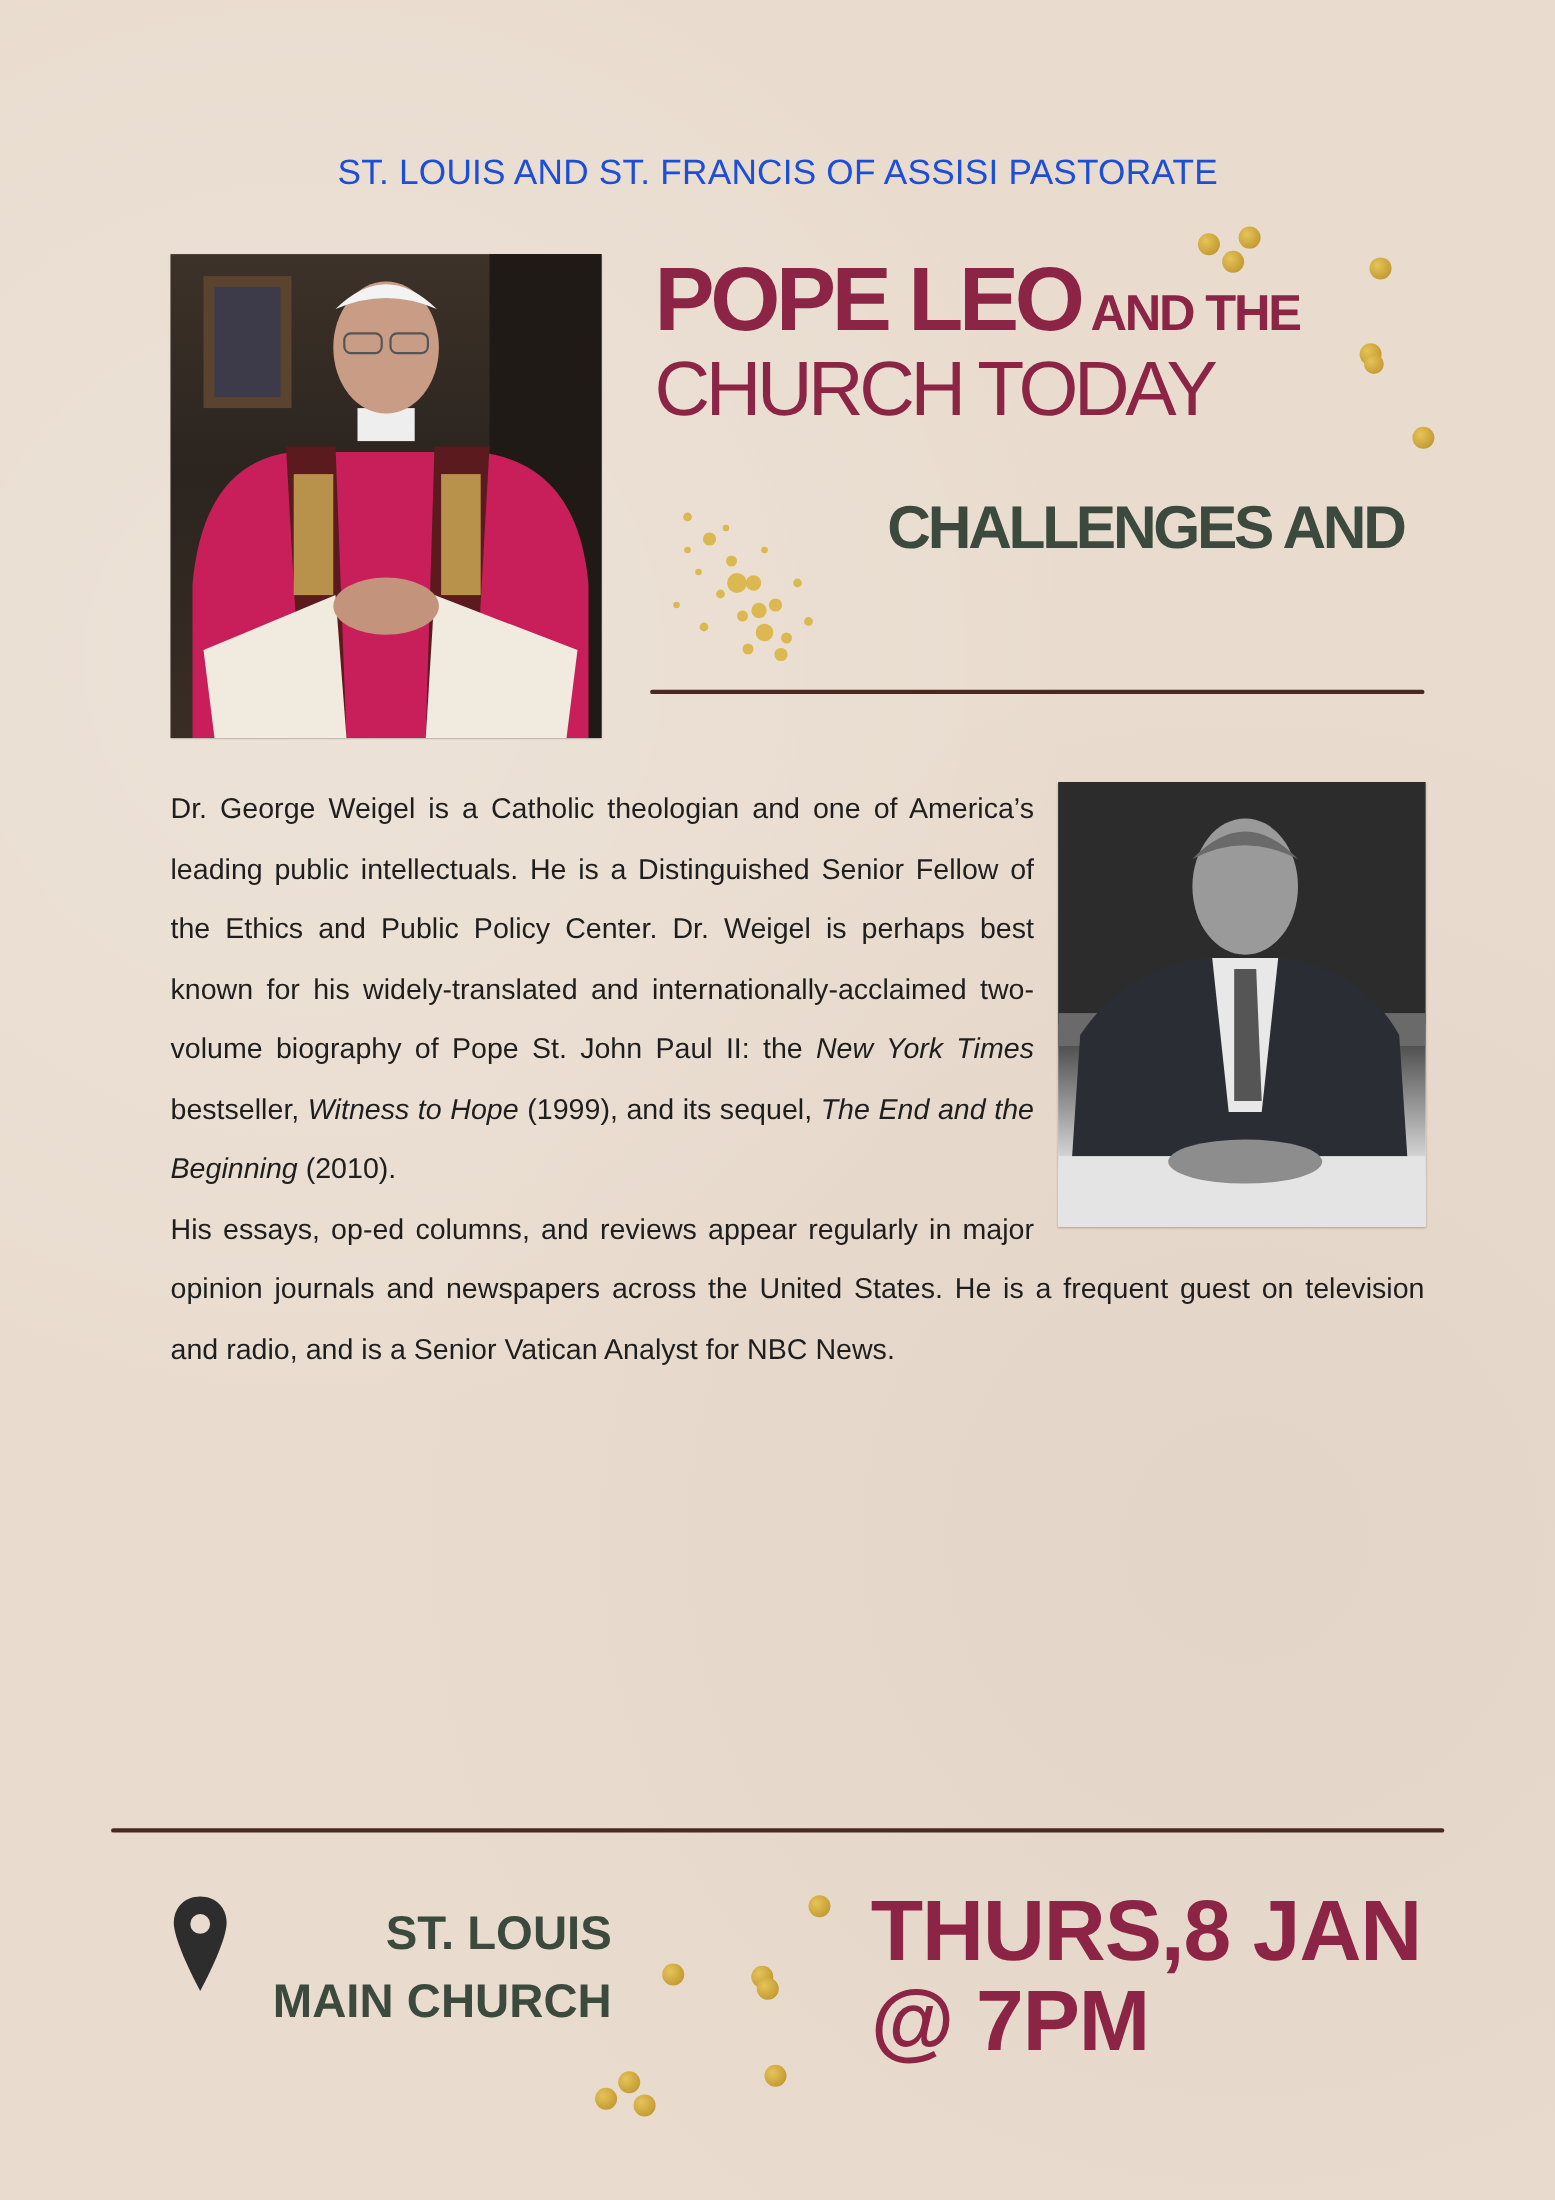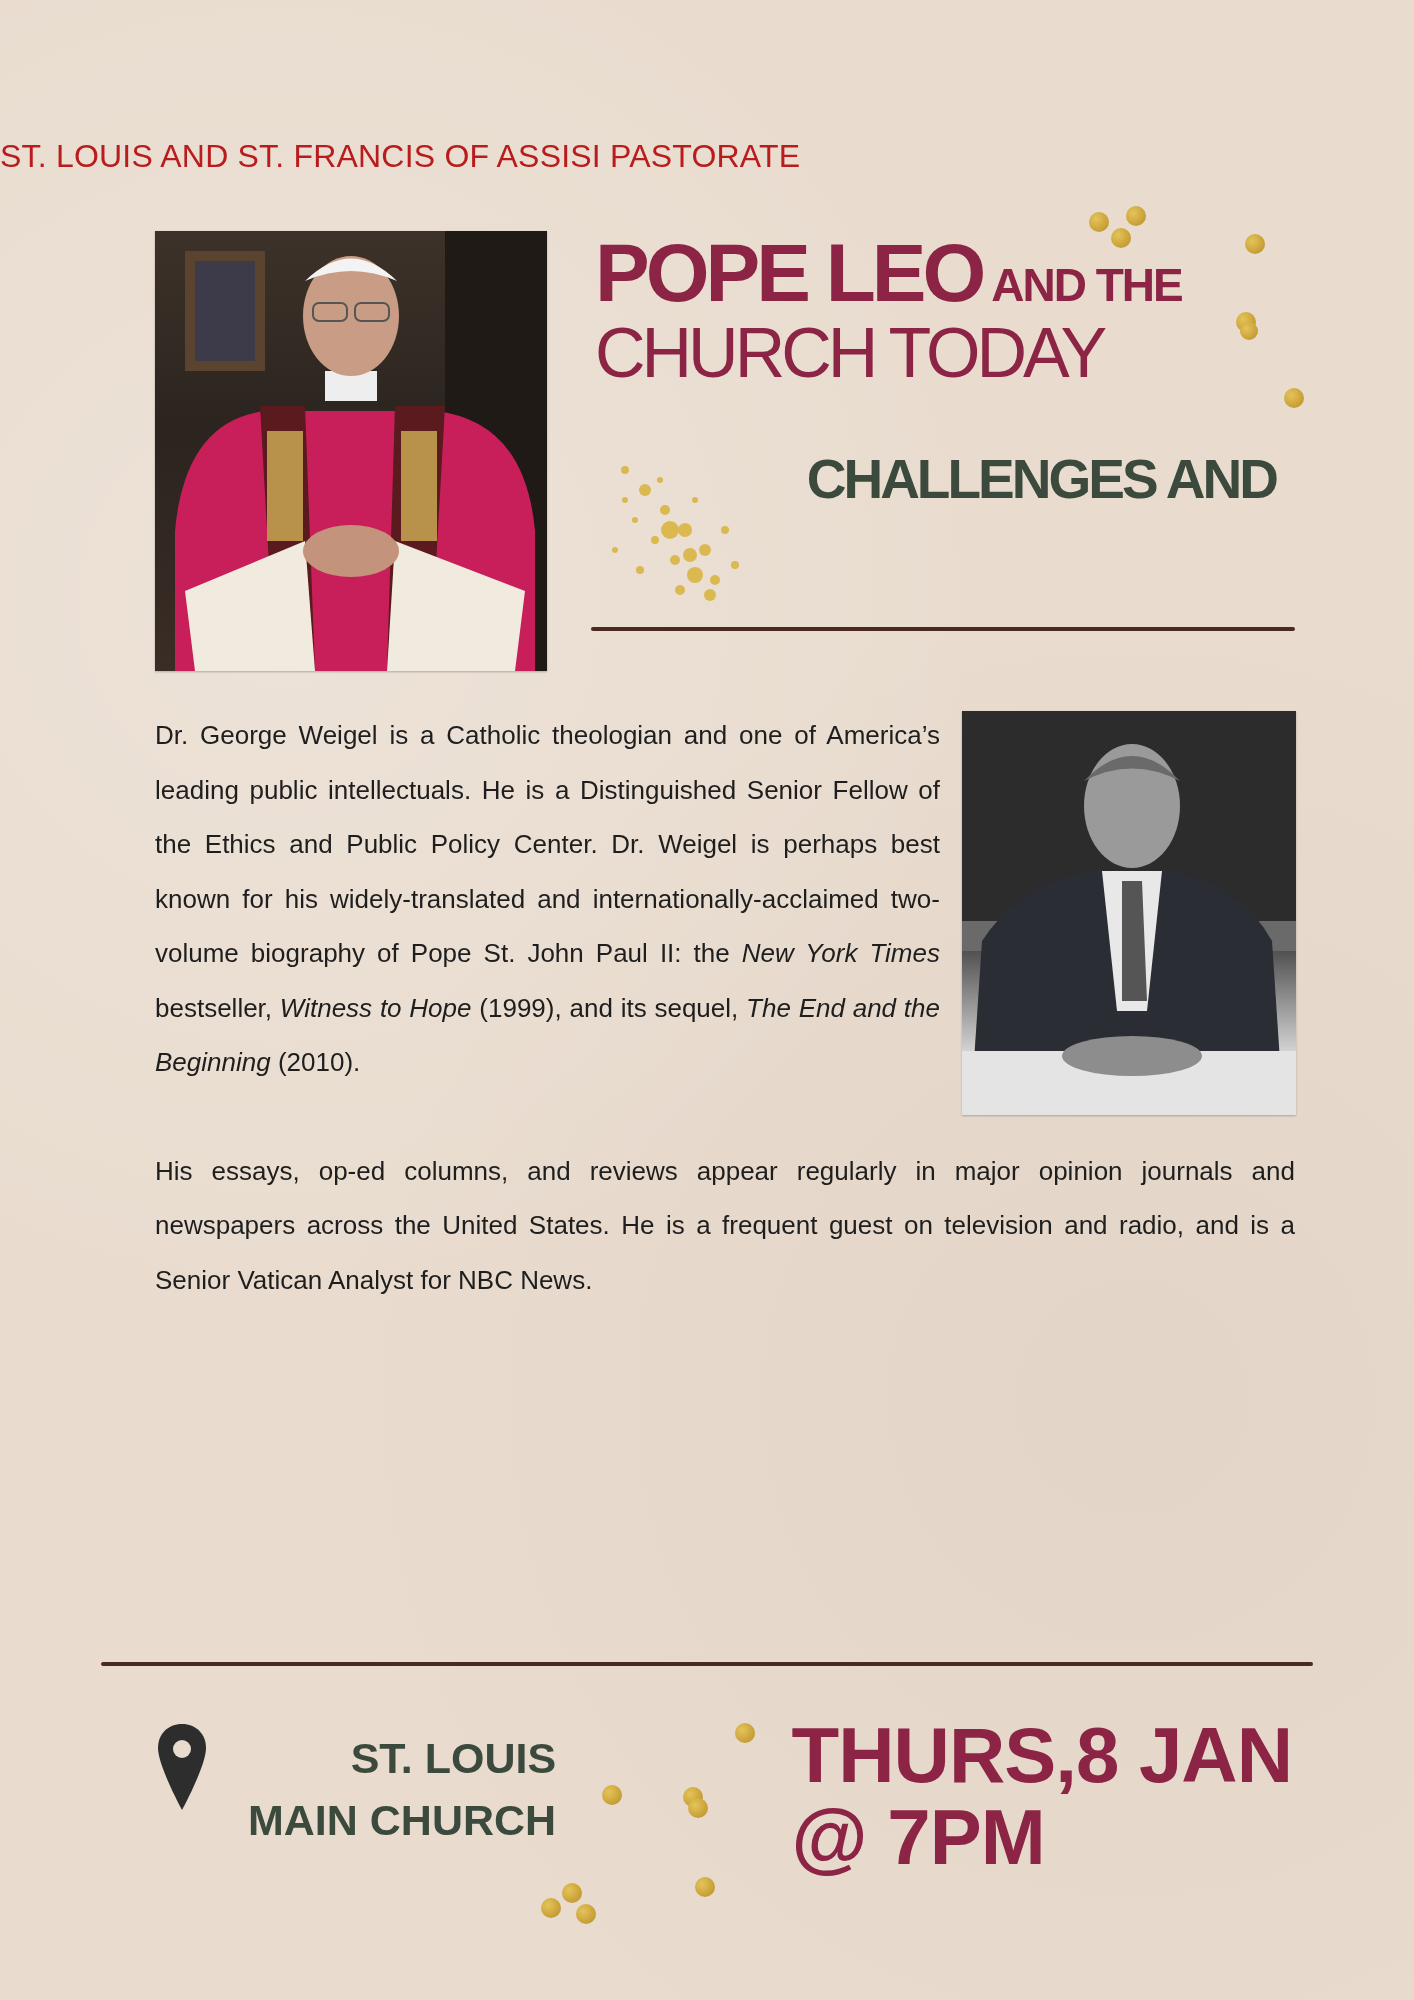--- a/index.html
+++ b/index.html
@@ -6,22 +6,22 @@
   body {
     width:1414px; height:2000px; position:relative; overflow:hidden;
     background:#e9dccf;
     background-image:
       radial-gradient(circle at 20% 30%, rgba(255,255,255,0.18) 0, rgba(255,255,255,0) 40%),
       radial-gradient(circle at 80% 70%, rgba(180,160,140,0.12) 0, rgba(0,0,0,0) 45%);
     font-family:"Liberation Sans", sans-serif;
   }
   .abs { position:absolute; }
   .header-org {
-    left:0; width:1414px; top:138px; 
-    color:#b91c1c; font-size:32px; letter-spacing:0.2px;
+    left:0; width:1414px; top:138px; text-align:center;
+    color:#1d4ed8; font-size:32px; letter-spacing:0.2px;
   }
   .photo {
     overflow:hidden; box-shadow:0 1px 2px rgba(0,0,0,0.25);
   }
   .pope-photo {
     left:155px; top:231px; width:392px; height:440px;
     background:linear-gradient(180deg,#3d3229 0%,#2b241f 45%,#3a2d25 100%);
   }
   .weigel-photo {
     left:962px; top:711px; width:334px; height:404px;
@@ -42,21 +42,21 @@
   }
   .divider { background:#4a2a20; height:4px; border-radius:2px; }
   .divider-top { left:591px; top:627px; width:704px; }
   .divider-bottom { left:101px; top:1662px; width:1212px; }
   .bio {
     left:155px; width:1140px; top:708px;
     color:#1e1e1e; font-size:26px; line-height:54.5px;
   }
   .bio p { margin:0; text-align:justify; }
   .bio .float-gap { float:right; width:355px; height:412px; }
-  .bio p + p { margin-top:54px; }
+  .bio p + p { }
   .pin { left:156px; top:1722px; width:52px; height:90px; }
   .venue {
     left:248px; top:1727px; color:#3b4a3d; font-weight:bold;
     font-size:43px; line-height:62px;text-align:right;
   }
   .datetime {
     right:122px; top:1714px; color:#8c2445; font-weight:bold;
     font-size:78px; line-height:82px; text-align:left; letter-spacing:-1px;
   }
   .dot { position:absolute; border-radius:50%; background:radial-gradient(circle at 35% 35%, #e5c45a, #b88d25); }

